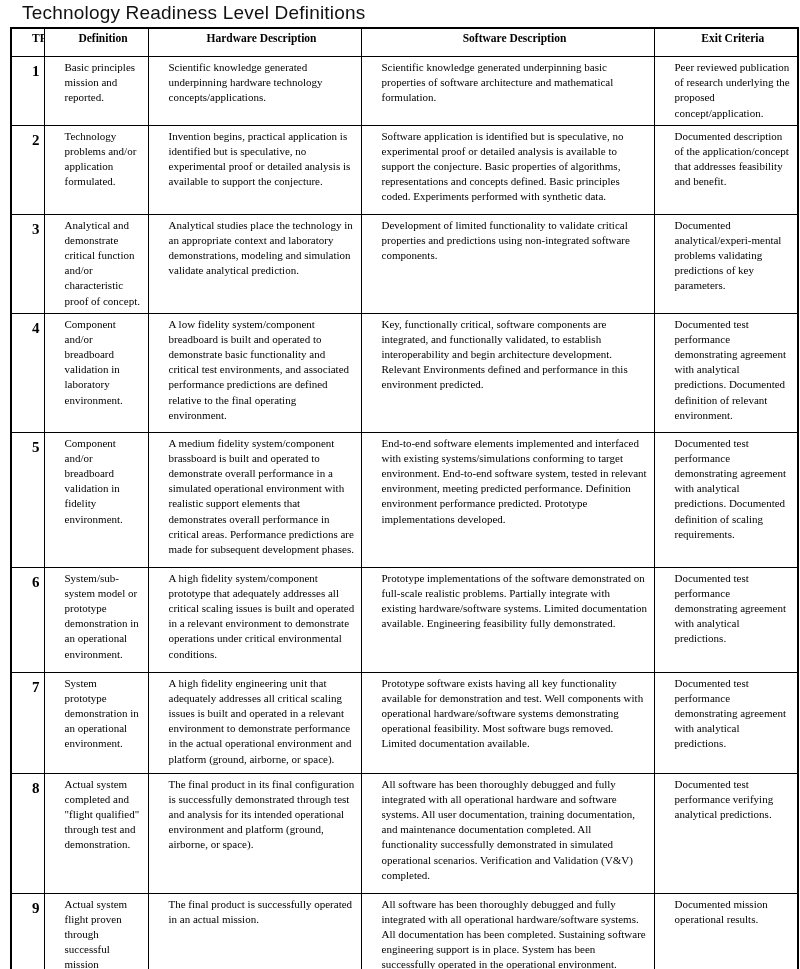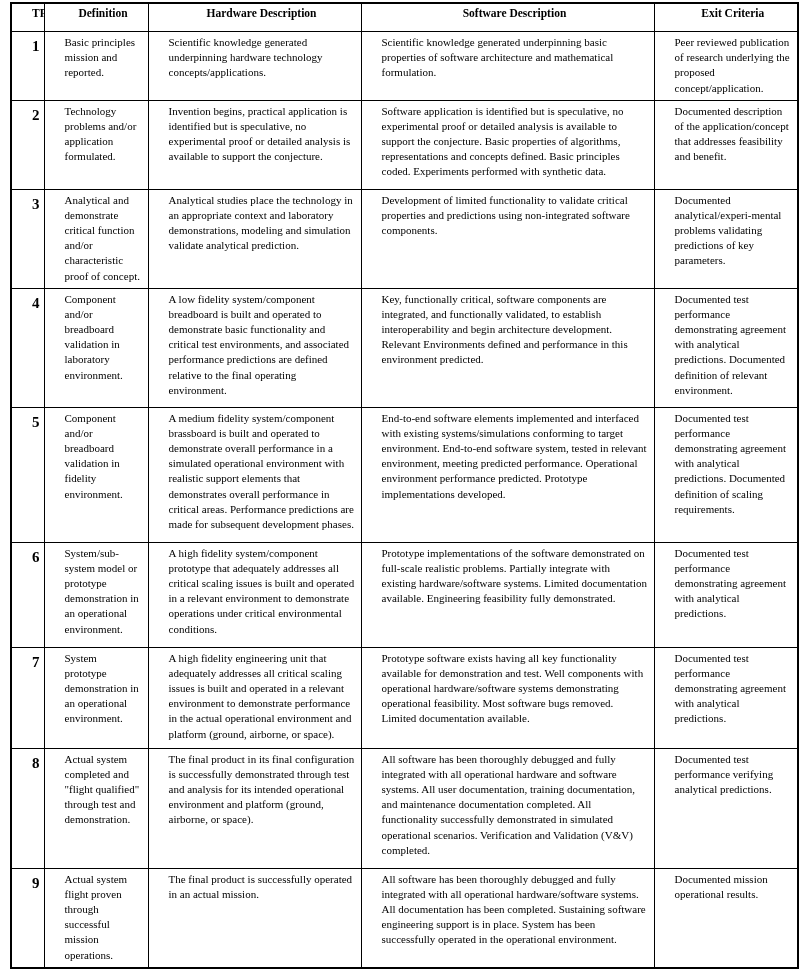--- a/index.html
+++ b/index.html
@@ -45,20 +45,21 @@
     text-align:center;
     font-weight:bold;
     font-size:15px;
     padding-top:4px;
   }
 </style>
 </head>
 <body>
 
 <div class="page">
+  <h1 class="title">Technology Readiness Level Definitions</h1>
 
   <table class="trl">
     <colgroup>
       <col class="c-trl">
         <col class="c-def">
         <col class="c-hw">
         <col class="c-sw">
         <col class="c-exit">
     </colgroup>
     <thead>
@@ -96,21 +97,21 @@
           <td class="trl-cell">4</td>
           <td>Component and/or breadboard validation in laboratory environment.</td>
           <td>A low fidelity system/component breadboard is built and operated to demonstrate basic functionality and critical test environments, and associated performance predictions are defined relative to the final operating environment.</td>
           <td>Key, functionally critical, software components are integrated, and functionally validated, to establish interoperability and begin architecture development. Relevant Environments defined and performance in this environment predicted.</td>
           <td>Documented test performance demonstrating agreement with analytical predictions. Documented definition of relevant environment.</td>
         </tr>
         <tr style="height: 135px;">
           <td class="trl-cell">5</td>
           <td>Component and/or breadboard validation in fidelity environment.</td>
           <td>A medium fidelity system/component brassboard is built and operated to demonstrate overall performance in a simulated operational environment with realistic support elements that demonstrates overall performance in critical areas. Performance predictions are made for subsequent development phases.</td>
-          <td>End-to-end software elements implemented and interfaced with existing systems/simulations conforming to target environment. End-to-end software system, tested in relevant environment, meeting predicted performance. Operational environment performance predicted. Prototype implementations developed.</td>
+          <td>End-to-end software elements implemented and interfaced with existing systems/simulations conforming to target environment. End-to-end software system, tested in relevant environment, meeting predicted performance. Definition environment performance predicted. Prototype implementations developed.</td>
           <td>Documented test performance demonstrating agreement with analytical predictions. Documented definition of scaling requirements.</td>
         </tr>
         <tr style="height: 105px;">
           <td class="trl-cell">6</td>
           <td>System/sub-system model or prototype demonstration in an operational environment.</td>
           <td>A high fidelity system/component prototype that adequately addresses all critical scaling issues is built and operated in a relevant environment to demonstrate operations under critical environmental conditions.</td>
           <td>Prototype implementations of the software demonstrated on full-scale realistic problems. Partially integrate with existing hardware/software systems. Limited documentation available. Engineering feasibility fully demonstrated.</td>
           <td>Documented test performance demonstrating agreement with analytical predictions.</td>
         </tr>
         <tr style="height: 101px;">

